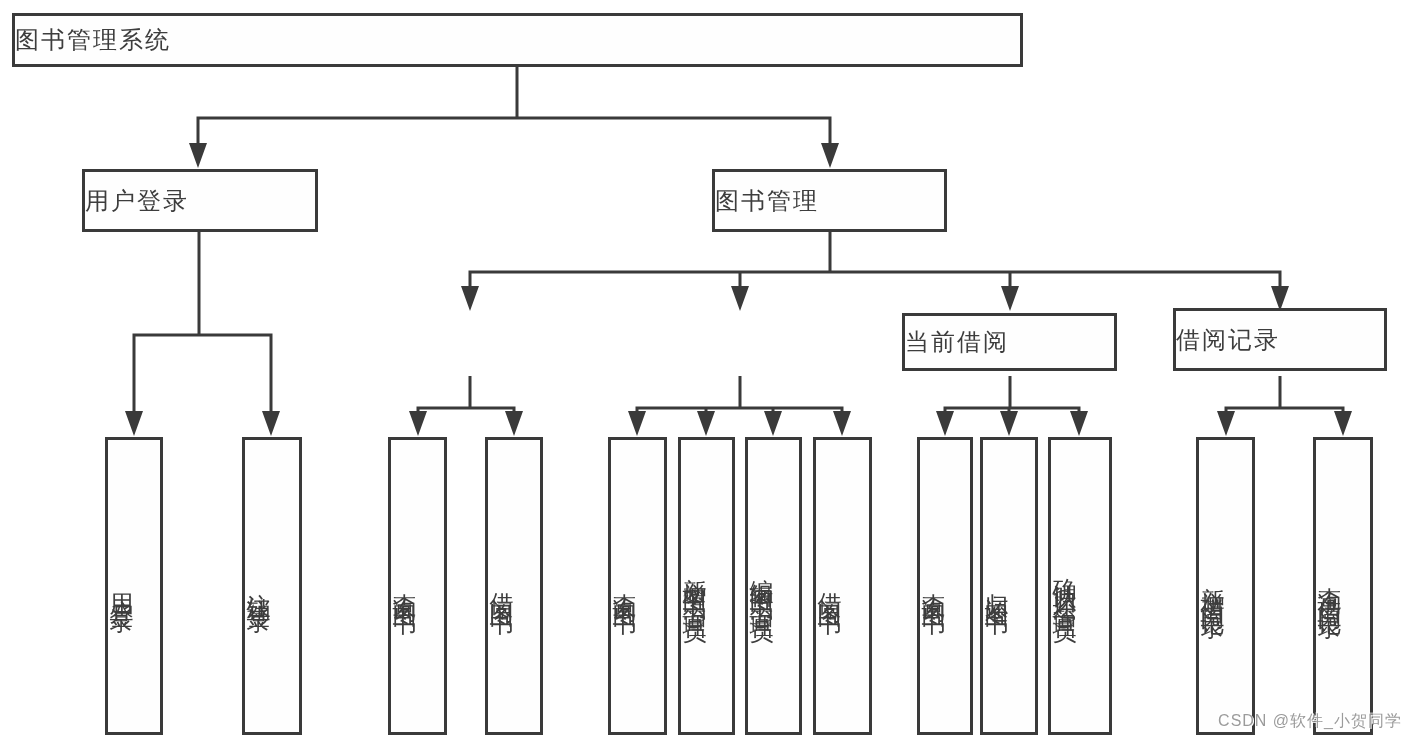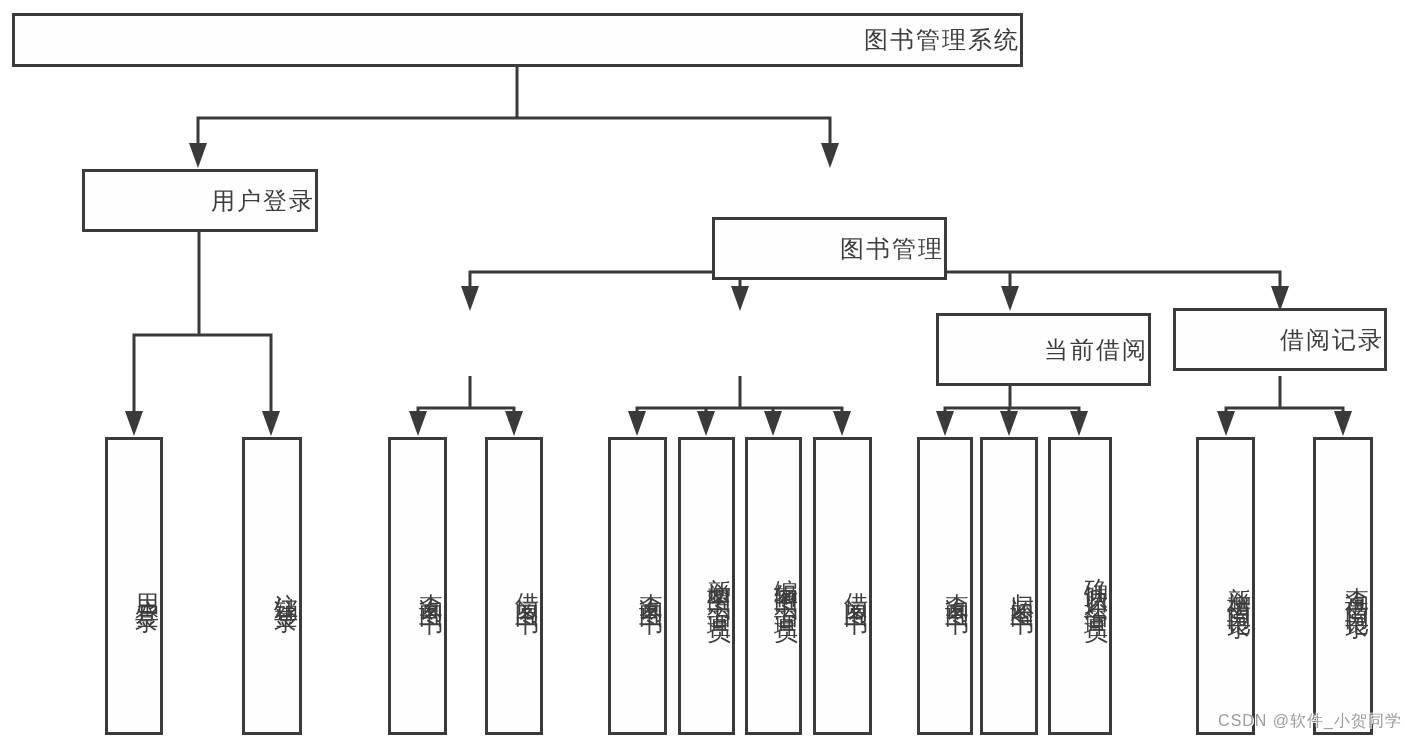--- a/index.html
+++ b/index.html
@@ -24,23 +24,22 @@
     left: 0; top: 0;
     color: var(--line);
   }
   .node {
     position: absolute;
     box-sizing: border-box;
     border: 3px solid var(--box-border);
     background: var(--box-fill);
     display: flex;
     align-items: center;
-    justify-content: flex-end;
+    justify-content: flex-start;
     color: var(--text);
-    padding-left: 26px;
   }
   .node.h span {
     font-size: 24px;
     letter-spacing: 2px;
     white-space: nowrap;
   }
   .node.v span {
     writing-mode: vertical-rl;
     text-orientation: mixed;
     font-size: 24px;
@@ -119,25 +118,25 @@
              M1334 411 h18 L1343 436 Z"></path>
   </svg>
 
   <div class="node h" style="left:12px; top:13px; width:1011px; height:54px;">
     <span>图书管理系统</span>
   </div>
 
   <div class="node h" style="left:82px; top:169px; width:236px; height:63px;">
     <span>用户登录</span>
   </div>
-  <div class="node h" style="left:712px; top:169px; width:235px; height:63px;margin-top:48px;">
+  <div class="node h" style="left:712px; top:169px; width:235px; height:63px;">
     <span>图书管理</span>
   </div>
 
-  <div class="node h" style="left:902px; top:313px; width:215px; height:73px;margin-left:34px;">
+  <div class="node h" style="left:902px; top:313px; width:215px; height:58px;">
     <span>当前借阅</span>
   </div>
   <div class="node h" style="left:1173px; top:308px; width:214px; height:63px;">
     <span>借阅记录</span>
   </div>
 
   <div class="node v" style="left:105px; top:437px; width:58px; height:298px;">
     <span>用户登录</span>
   </div>
   <div class="node v" style="left:242px; top:437px; width:60px; height:298px;">

